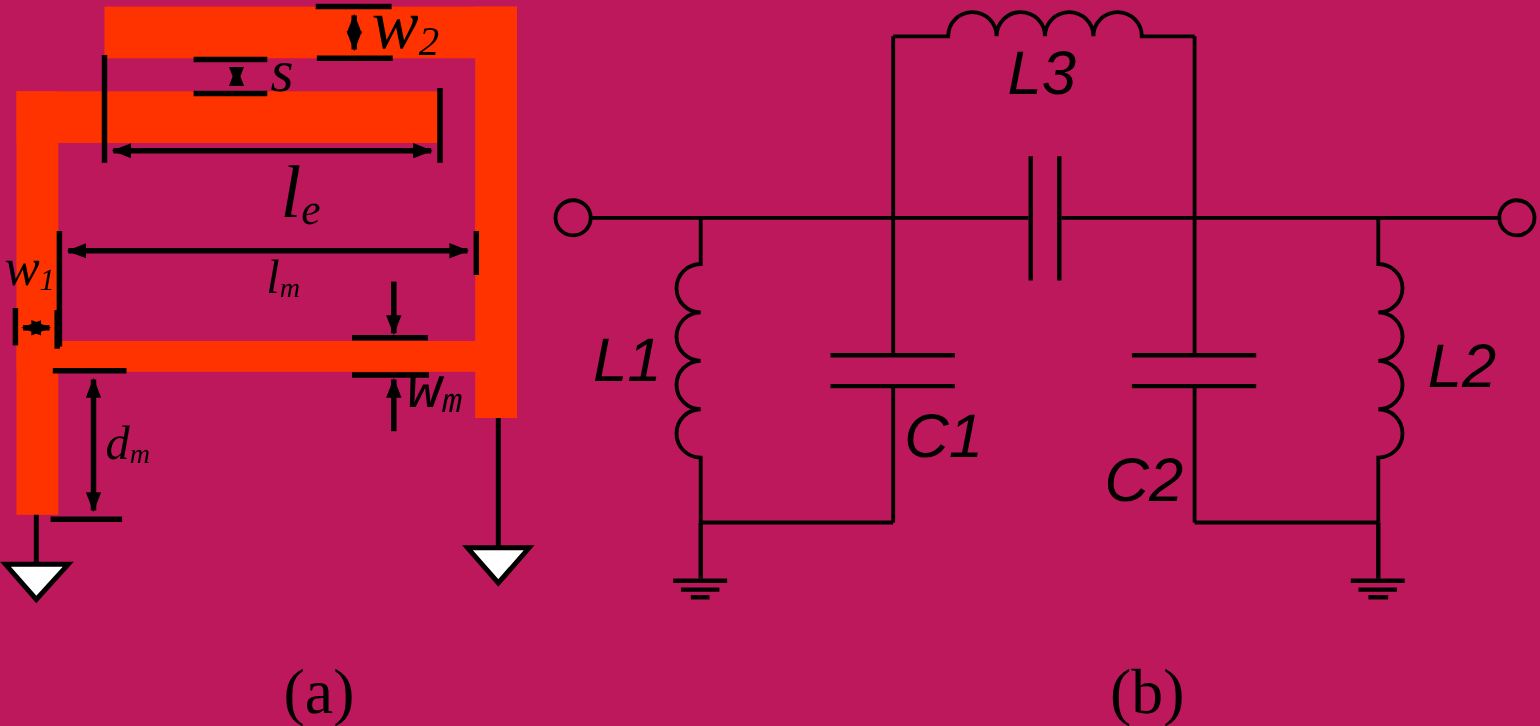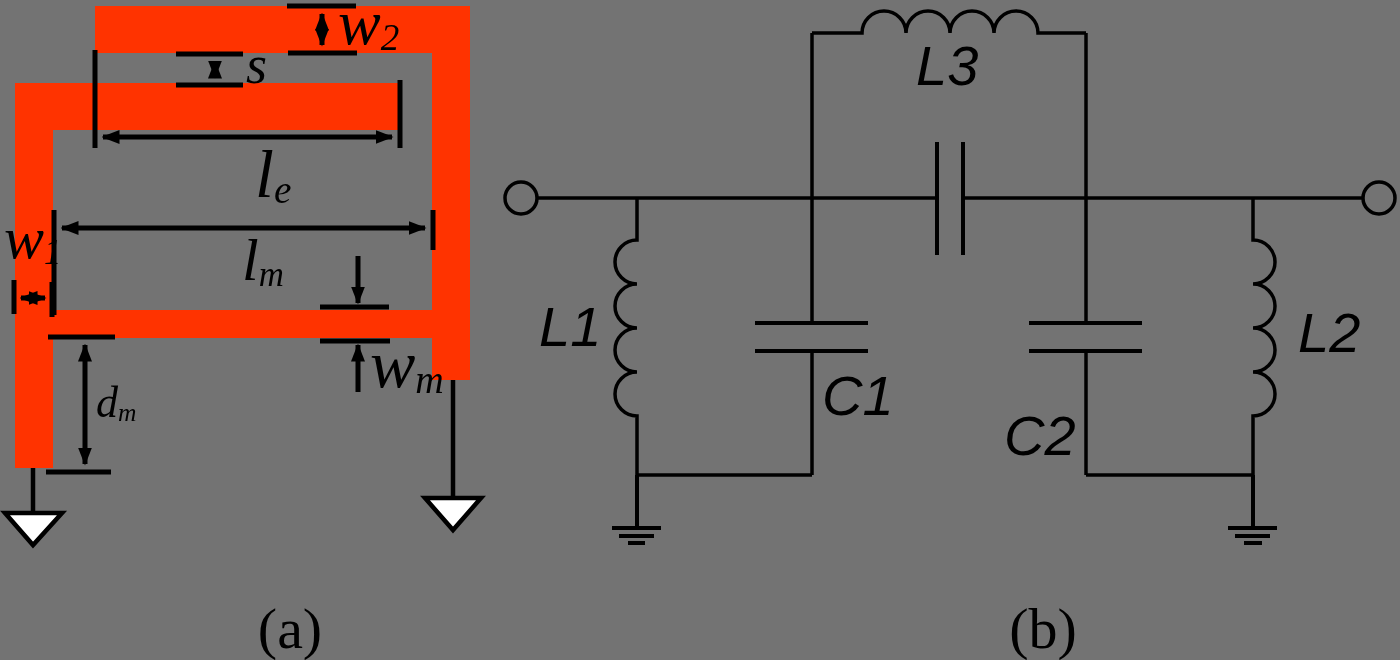--- a/index.html
+++ b/index.html
@@ -1,16 +1,16 @@
 <!DOCTYPE html>
 <html><head>
 <meta charset="utf-8">
 <style>
   html,body{margin:0;padding:0;background:#ffffff;}
-  #figure{position:relative;width:1400px;height:660px;background:#737373;overflow:hidden;
+  #figure{position:relative;width:1400px;height:660px;background:#be185d;overflow:hidden;
           font-family:"Liberation Serif", serif;}
   #scene{position:absolute;left:0;top:0;}
   .lbl{position:absolute;line-height:1;white-space:nowrap;color:#000;}
   .serif-lbl{font-family:"Liberation Serif", serif;font-style:italic;}
   .sans-lbl{font-family:"Liberation Sans", sans-serif;font-style:italic;font-size:56px;}
   .caption{font-family:"Liberation Serif", serif;font-style:normal;font-size:58px;
            width:120px;text-align:center;}
   .sub{font-size:58%;vertical-align:-16%;}
 </style>
 </head>
@@ -141,25 +141,25 @@
       </g>
     </g>
   </svg>
 
   <div class="lbl serif-lbl" style="left:338px;top:-9px;font-size:64px;"><span>w</span><span class="sub">2</span></div>
 
   <div class="lbl serif-lbl" style="left:246px;top:38px;font-size:54px;"><span>s</span><span class="sub"></span></div>
 
   <div class="lbl serif-lbl" style="left:240px;top:140px;font-size:68px;margin-left:15px;"><span>l</span><span class="sub">e</span></div>
 
-  <div class="lbl serif-lbl" style="left:242px;top:230px;font-size:60px;"><span>l</span><span class="sub">m</span></div>
+  <div class="lbl serif-lbl" style="left:242px;top:230px;font-size:44px;"><span>l</span><span class="sub">m</span></div>
 
-  <div class="lbl serif-lbl" style="left:4px;top:208px;font-size:60px;"><span>w</span><span class="sub">1</span></div>
+  <div class="lbl serif-lbl" style="left:4px;top:220px;font-size:48px;"><span>w</span><span class="sub">1</span></div>
 
-  <div class="lbl serif-lbl" style="left:370px;top:330px;font-size:68px;"><span>w</span><span class="sub">m</span></div>
+  <div class="lbl serif-lbl" style="left:370px;top:330px;font-size:53px;font-family:Liberation Mono, monospace;"><span>w</span><span class="sub">m</span></div>
 
   <div class="lbl serif-lbl" style="left:96px;top:381px;font-size:44px;"><span>d</span><span class="sub">m</span></div>
 
   <div class="lbl sans-lbl" style="left:539px;top:299px;">L1</div>
   <div class="lbl sans-lbl" style="left:822px;top:368px;">C1</div>
   <div class="lbl sans-lbl" style="left:916px;top:38px;">L3</div>
   <div class="lbl sans-lbl" style="left:1004px;top:368px;margin-top:40px;">C2</div>
   <div class="lbl sans-lbl" style="left:1298px;top:305px;">L2</div>
 
   <div class="lbl caption" style="left:230px;top:600px;">(a)</div>

